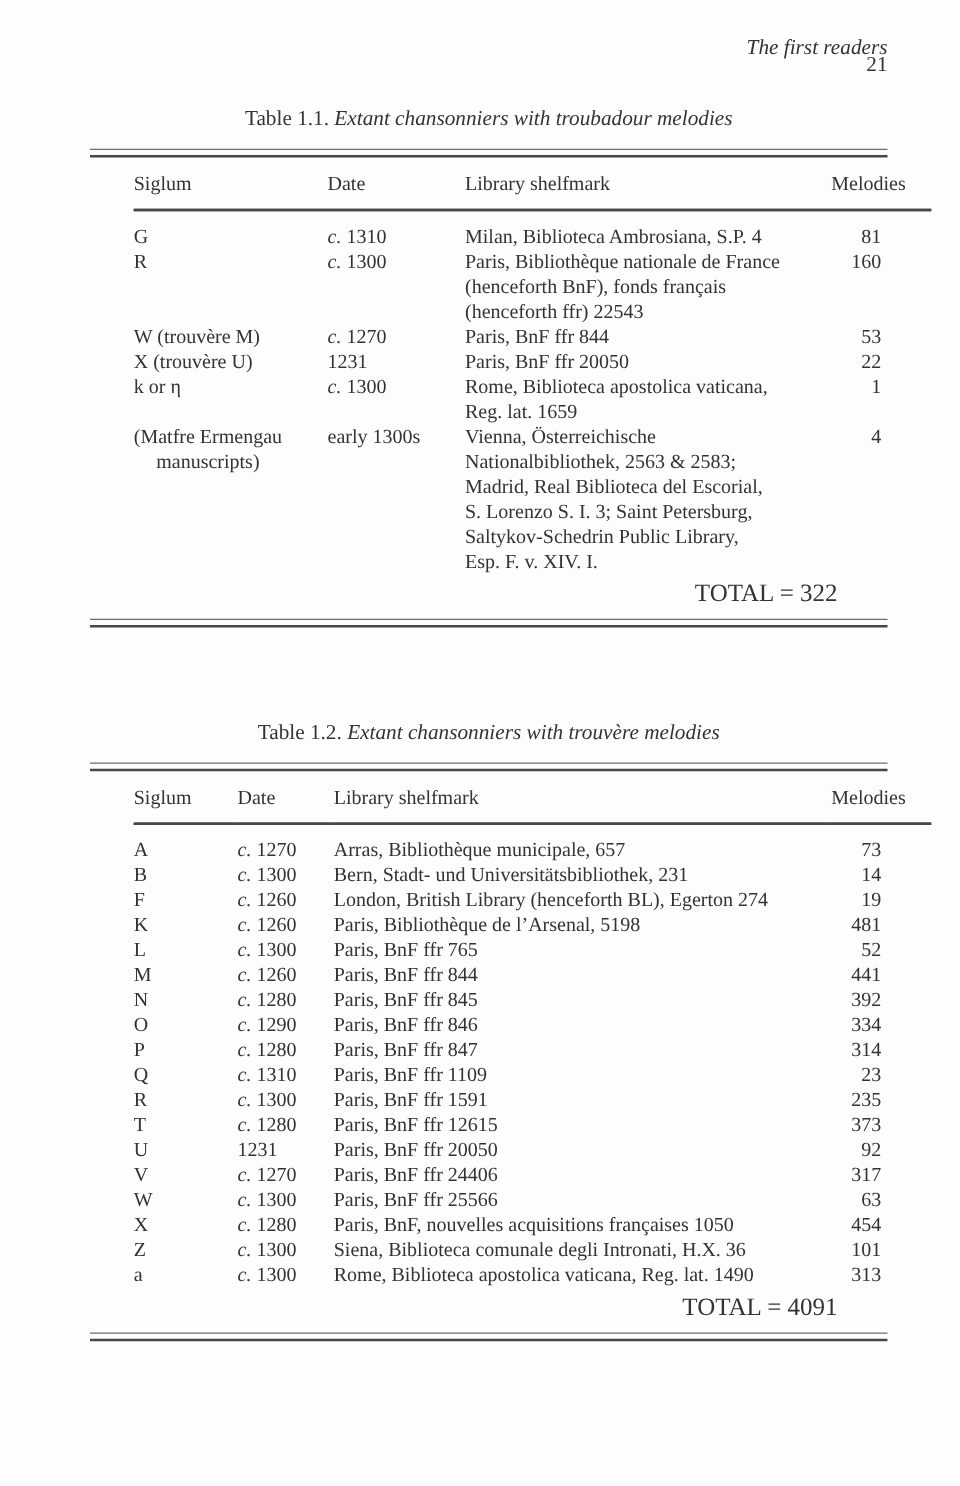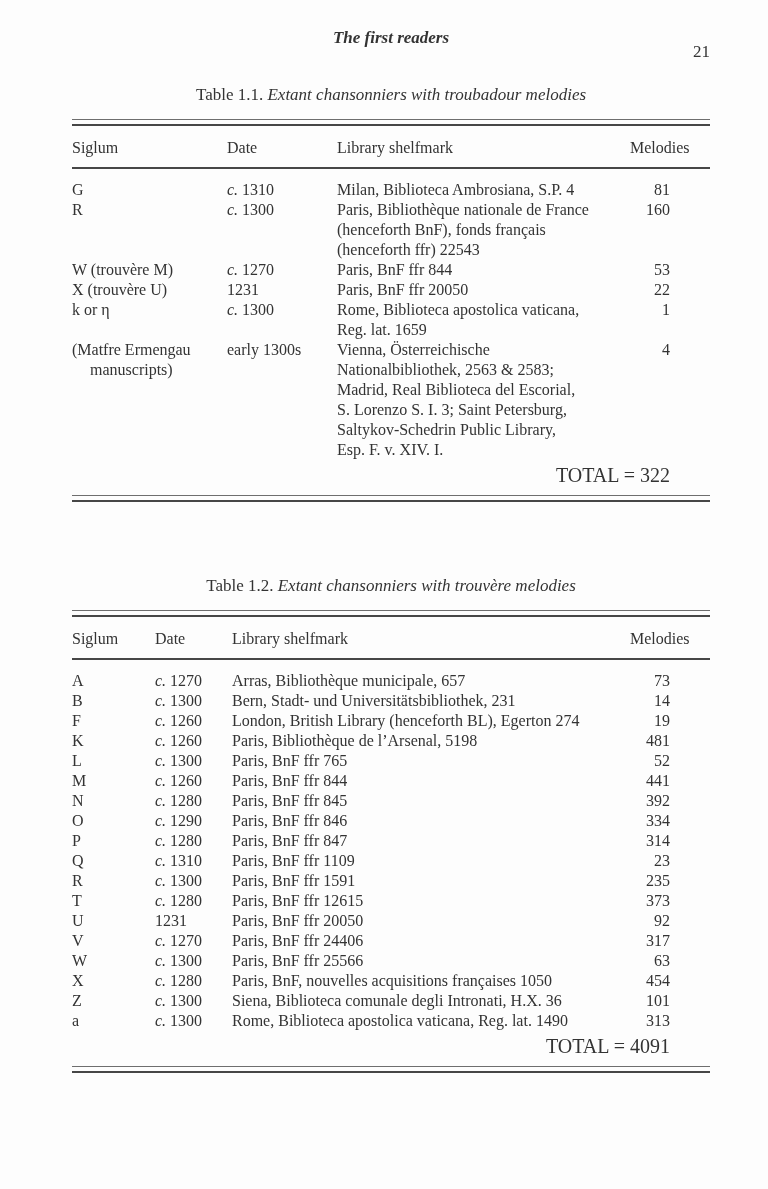--- a/index.html
+++ b/index.html
@@ -7,34 +7,34 @@
     width: 768px; height: 1189px;
     background: #fdfdfd;
     font-family: "Liberation Serif", "DejaVu Serif", serif;
     color: #333;
     overflow: hidden;
   }
   .page { padding: 27px 58px 0 72px;  }
 
   
   .running-head { position: relative; height: 24px; font-size: 17px; line-height: 22px; }
-  .head-title { display: block; text-align: center; font-style: italic; font-weight: bold; }
+  .head-title { display: block; text-align: right; font-style: italic; }
   .page-num { position: absolute; right: 0; top: 14px; font-style: normal; }
 
   
   .caption { margin-top: 32px; margin-bottom: 12px; text-align: center; font-size: 17px; line-height: 24px; }
   .cap-label { font-style: normal; }
   .cap-title { font-style: italic; }
 
   .table-block.second { margin-top: 72px; }
 
   
   .double-rule { height: 4px; border-top: 1px solid #6e6e6e; border-bottom: 2px solid #474747; }
 
-  table.data-table { border-collapse: collapse; width: 100%; table-layout: fixed; font-size: 16px; }
+  table.data-table { border-collapse: collapse; width: 100%; table-layout: fixed; font-size: 16px; margin-left: 35px; }
   .t0 col.c1 { width: 155px; } .t0 col.c2 { width: 110px; } .t0 col.c3 { width: 293px; } .t0 col.c4 { width: 80px; }
   .t1 col.c1 { width: 83px; }  .t1 col.c2 { width: 77px; }  .t1 col.c3 { width: 398px; } .t1 col.c4 { width: 80px; }
 
   thead th {
     font-weight: normal; text-align: left;
     padding: 12px 0 9px 0;
     border-bottom: 2px solid #474747;
     line-height: 20px; font-size: 16px;
   }
   thead th.mel { text-align: left; padding-right: 0; }

